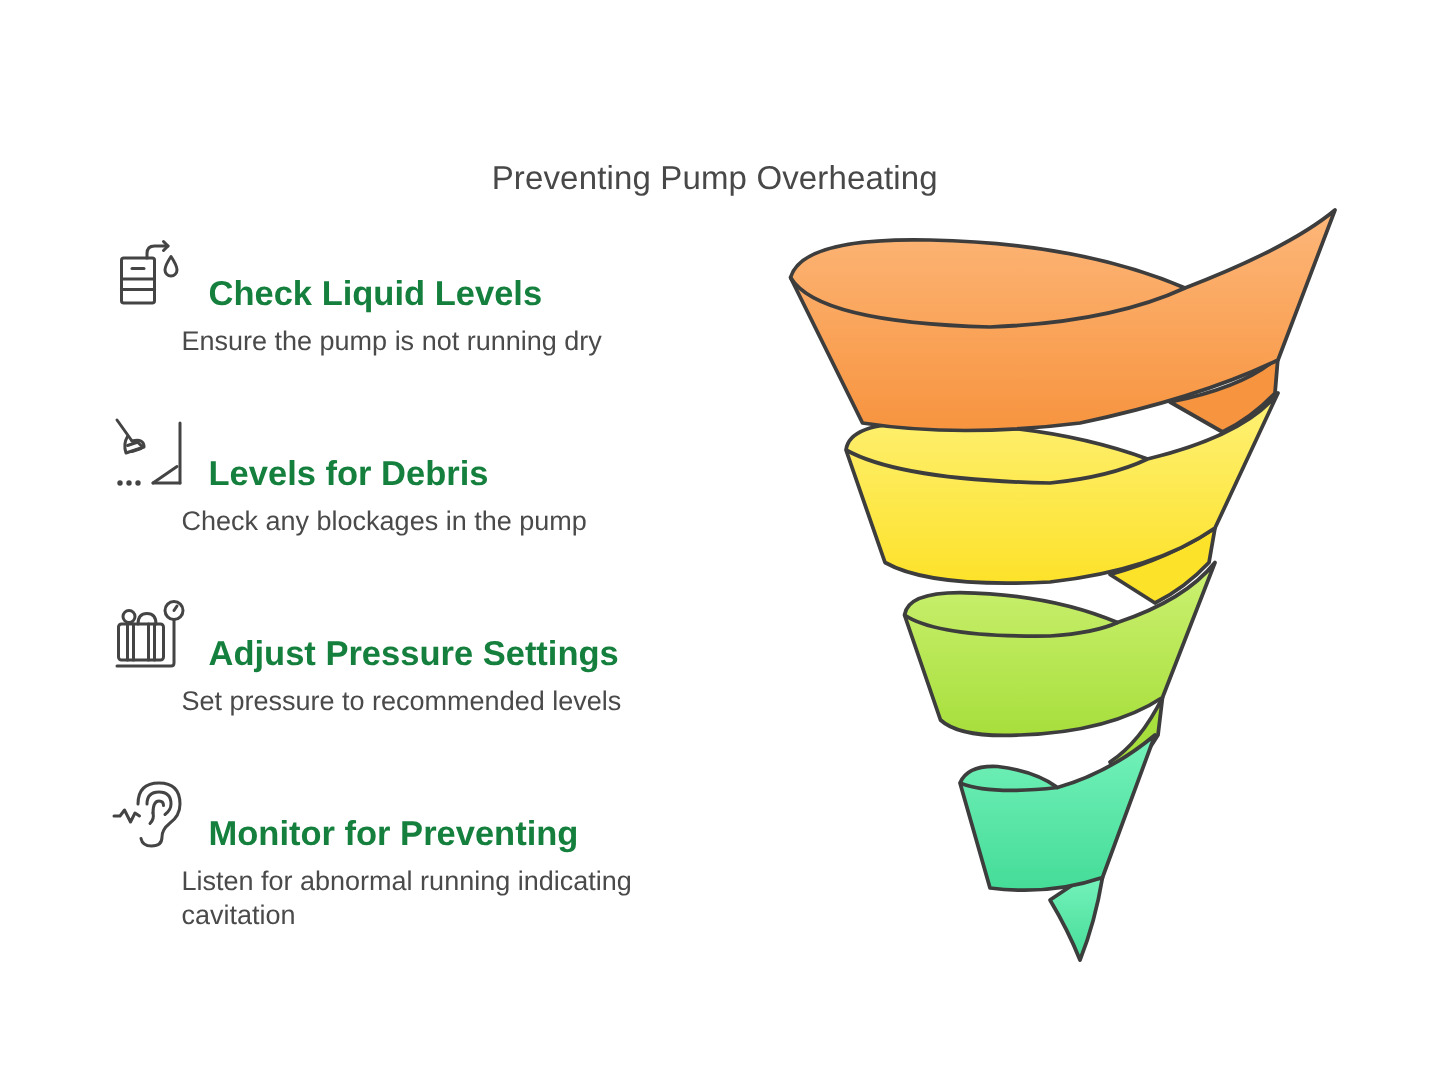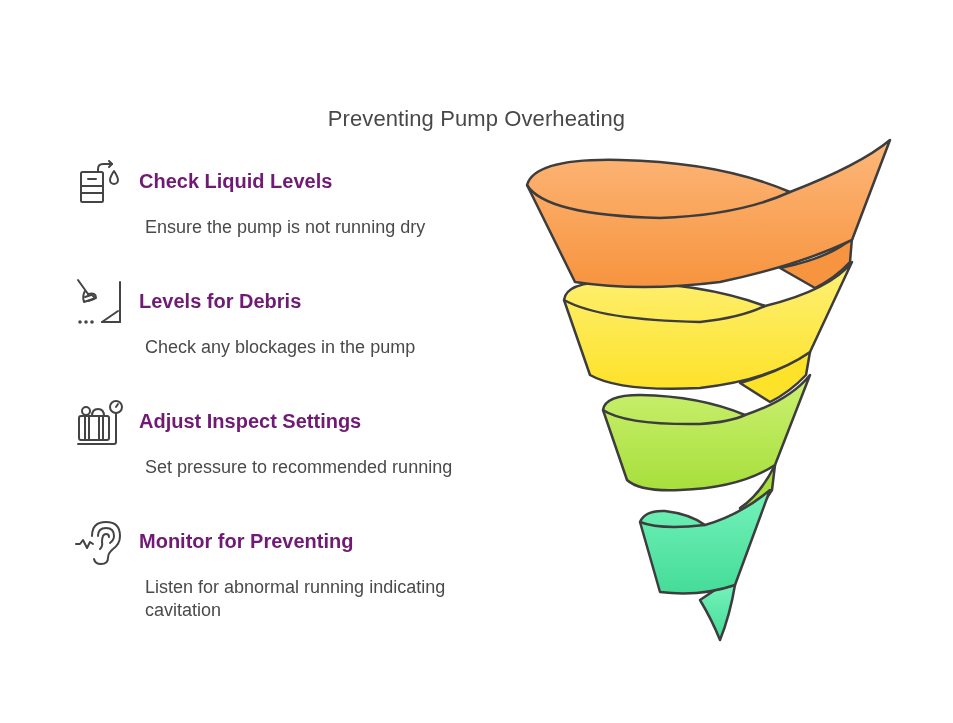--- a/index.html
+++ b/index.html
@@ -40,29 +40,29 @@
       height: 50px;
     }
     .step .icon svg {
       width: 50px;
       height: 50px;
       display: block;
     }
     .step .heading {
       position: absolute;
       left: 65px;
-      top: 12px;
-      font-size: 20px;
+      top: 24px;
+      font-size: 23px;
       font-weight: bold;
-      color: #701a75;
+      color: #15803d;
       white-space: nowrap;
     }
     .step .desc {
       position: absolute;
-      left: 71px;
+      left: 47px;
       top: 58px;
       width: 330px;
       font-size: 18px;
       line-height: 23px;
       color: #4a4a4a;
     }
     .funnel {
       position: absolute;
       left: 500px;
       top: 120px;
@@ -119,22 +119,22 @@
       <line x1="15" y1="18" x2="15" y2="42"></line>
       <line x1="25" y1="18" x2="25" y2="42"></line>
       <line x1="29" y1="18" x2="29" y2="42"></line>
       <circle cx="12" cy="13" r="4"></circle>
       <path d="M18 18 Q18 11 24 11 Q30 11 30 18"></path>
       <circle cx="42" cy="9" r="6"></circle>
       <line x1="42" y1="9" x2="44" y2="6"></line>
       <path d="M42 15 V44 Q42 46 40 46 H4"></path>
     </svg>
   </span>
-  <div class="heading">Adjust Inspect Settings</div>
-  <div class="desc">Set pressure to recommended running</div>
+  <div class="heading">Adjust Pressure Settings</div>
+  <div class="desc">Set pressure to recommended levels</div>
 </div>
 
 <div class="step" style="top:518px;">
   <span class="icon">
     <svg viewBox="0 0 50 50" fill="none" stroke="#444" stroke-width="2" stroke-linecap="round" stroke-linejoin="round">
       <path d="M2 26 L6 26 L9 22 L13 30 L16 24 L19 26"></path>
       <path d="M18 18 Q18 4 32 4 Q46 4 46 18 Q46 26 39 31 Q34 35 34 40 Q34 46 27 46 Q21 46 20 41"></path>
       <path d="M24 18 Q24 10 32 10 Q40 10 40 18 Q40 22 36 25"></path>
       <path d="M28 24 Q28 16 32 16 Q35 16 35 19"></path>
       <path d="M28 24 Q29 28 26 31"></path>

